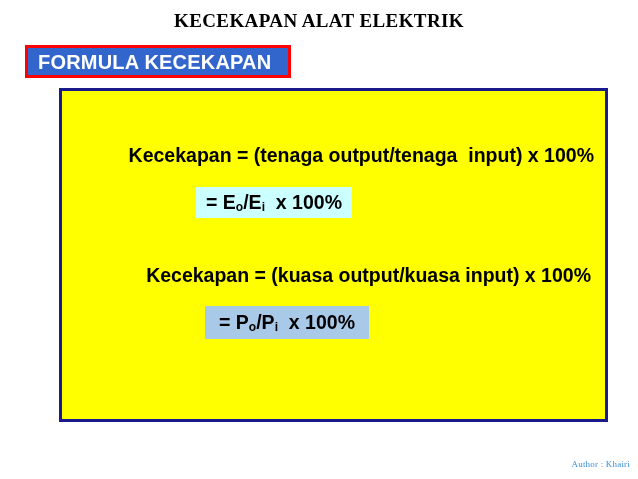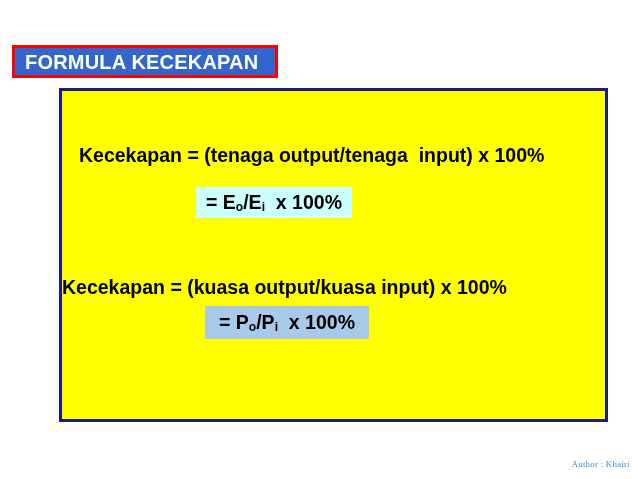--- a/index.html
+++ b/index.html
@@ -34,21 +34,21 @@
     font-weight: bold;
     font-size: 19px;
     letter-spacing: 0.4px;
     color: #000000;
     white-space: nowrap;
   }
 
   
   #formula-banner {
     position: absolute;
-    left: 12px;
+    left: 25px;
     top: 45px;
     width: 266px;
     height: 33px;
     box-sizing: border-box;
     background: #3366cc;
     border: 3px solid #ff0000;
     display: flex;
     align-items: center;
     padding-left: 10px;
   }
@@ -82,29 +82,28 @@
     font-size: 19.5px;
     color: #000000;
     white-space: pre;
     line-height: 1;
   }
 
   #eq-energy-main {
     left: 17px;
     top: 55px;
     width: 515px;
-    text-align: left;
+    text-align: right;
   }
 
   #eq-power-main {
-    left: 0;
+    left: 14px;
     top: 175px;
     width: 515px;
-    text-align: left;
-    margin-top: 12px;
+    text-align: right;
   }
 
   
   .formula-chip {
     position: absolute;
     font-family: "Liberation Sans", sans-serif;
     font-weight: bold;
     font-size: 19.5px;
     color: #000000;
     white-space: pre;
@@ -149,20 +148,21 @@
     color: #3a8fd4;
     letter-spacing: 0.2px;
     white-space: nowrap;
   }
 </style>
 </head>
 <body>
 
 <div id="slide">
 
+  <div id="slide-title">KECEKAPAN ALAT ELEKTRIK</div>
 
   <div id="formula-banner">
     <span class="banner-text">FORMULA KECEKAPAN</span>
   </div>
 
   <div id="formula-box">
 
     <div class="formula-line" id="eq-energy-main">Kecekapan = (tenaga output/tenaga  input) x 100%</div>
 
     <div class="formula-chip" id="eq-energy-chip">

